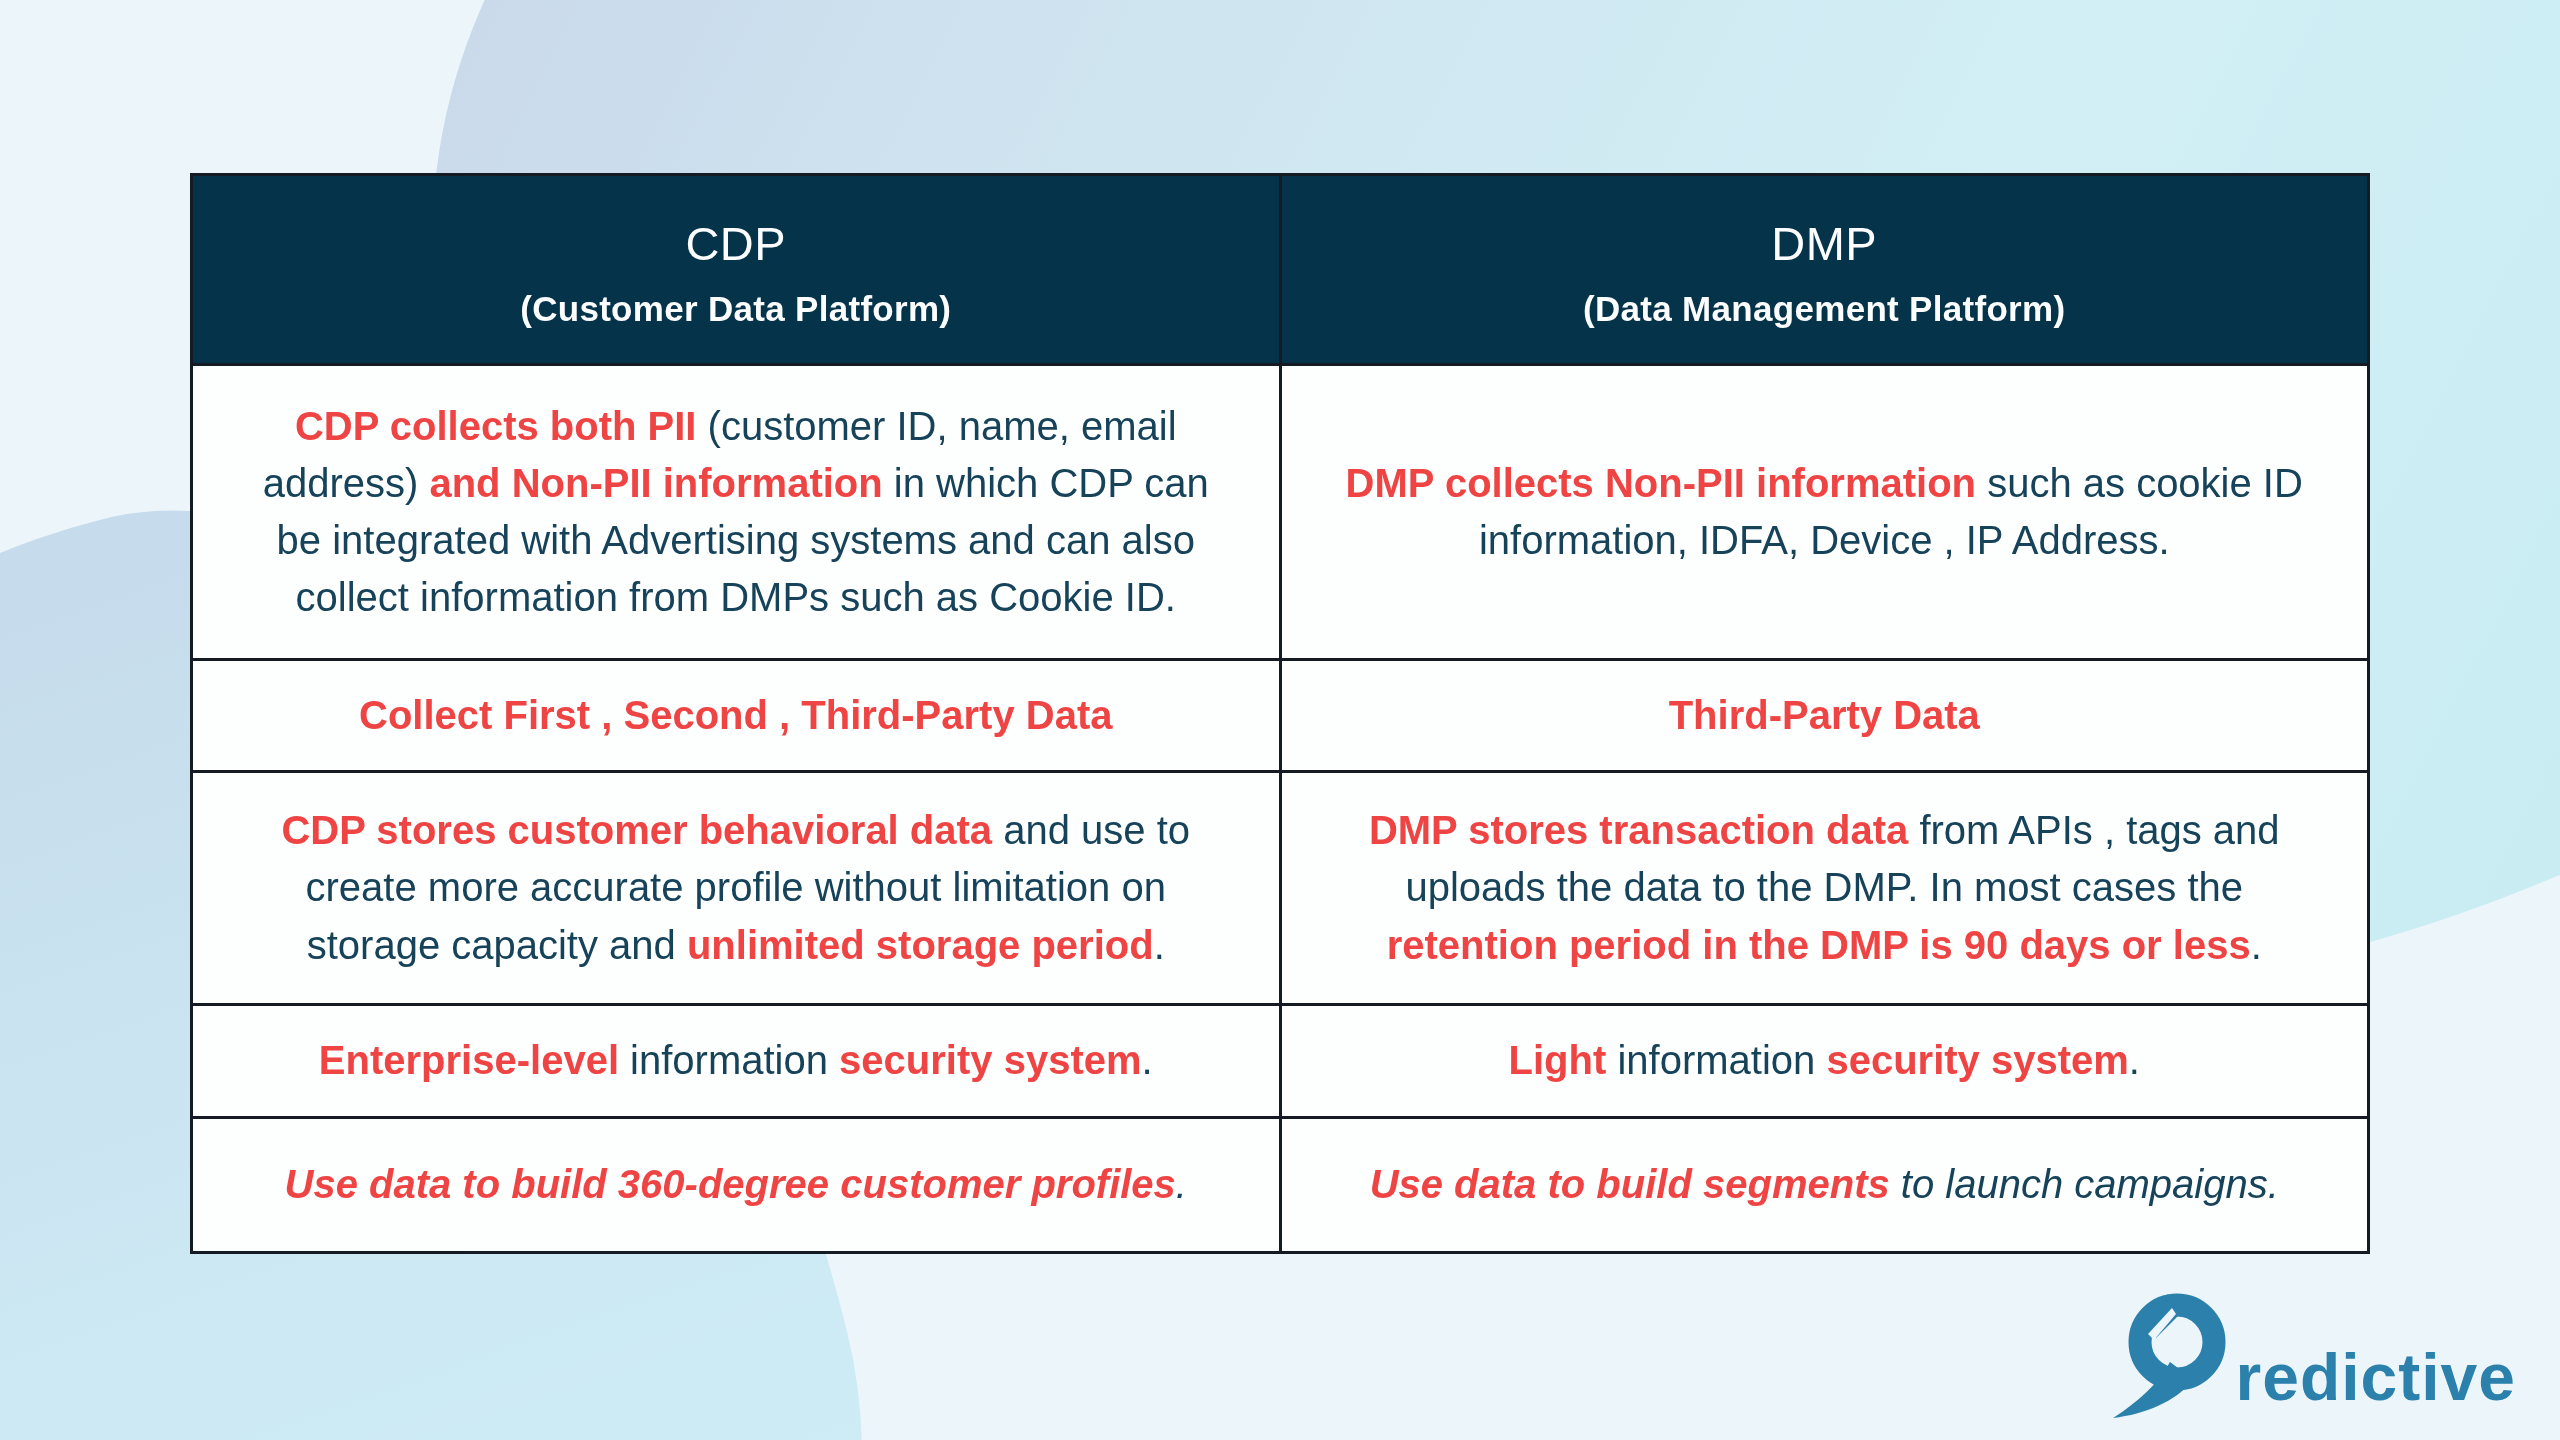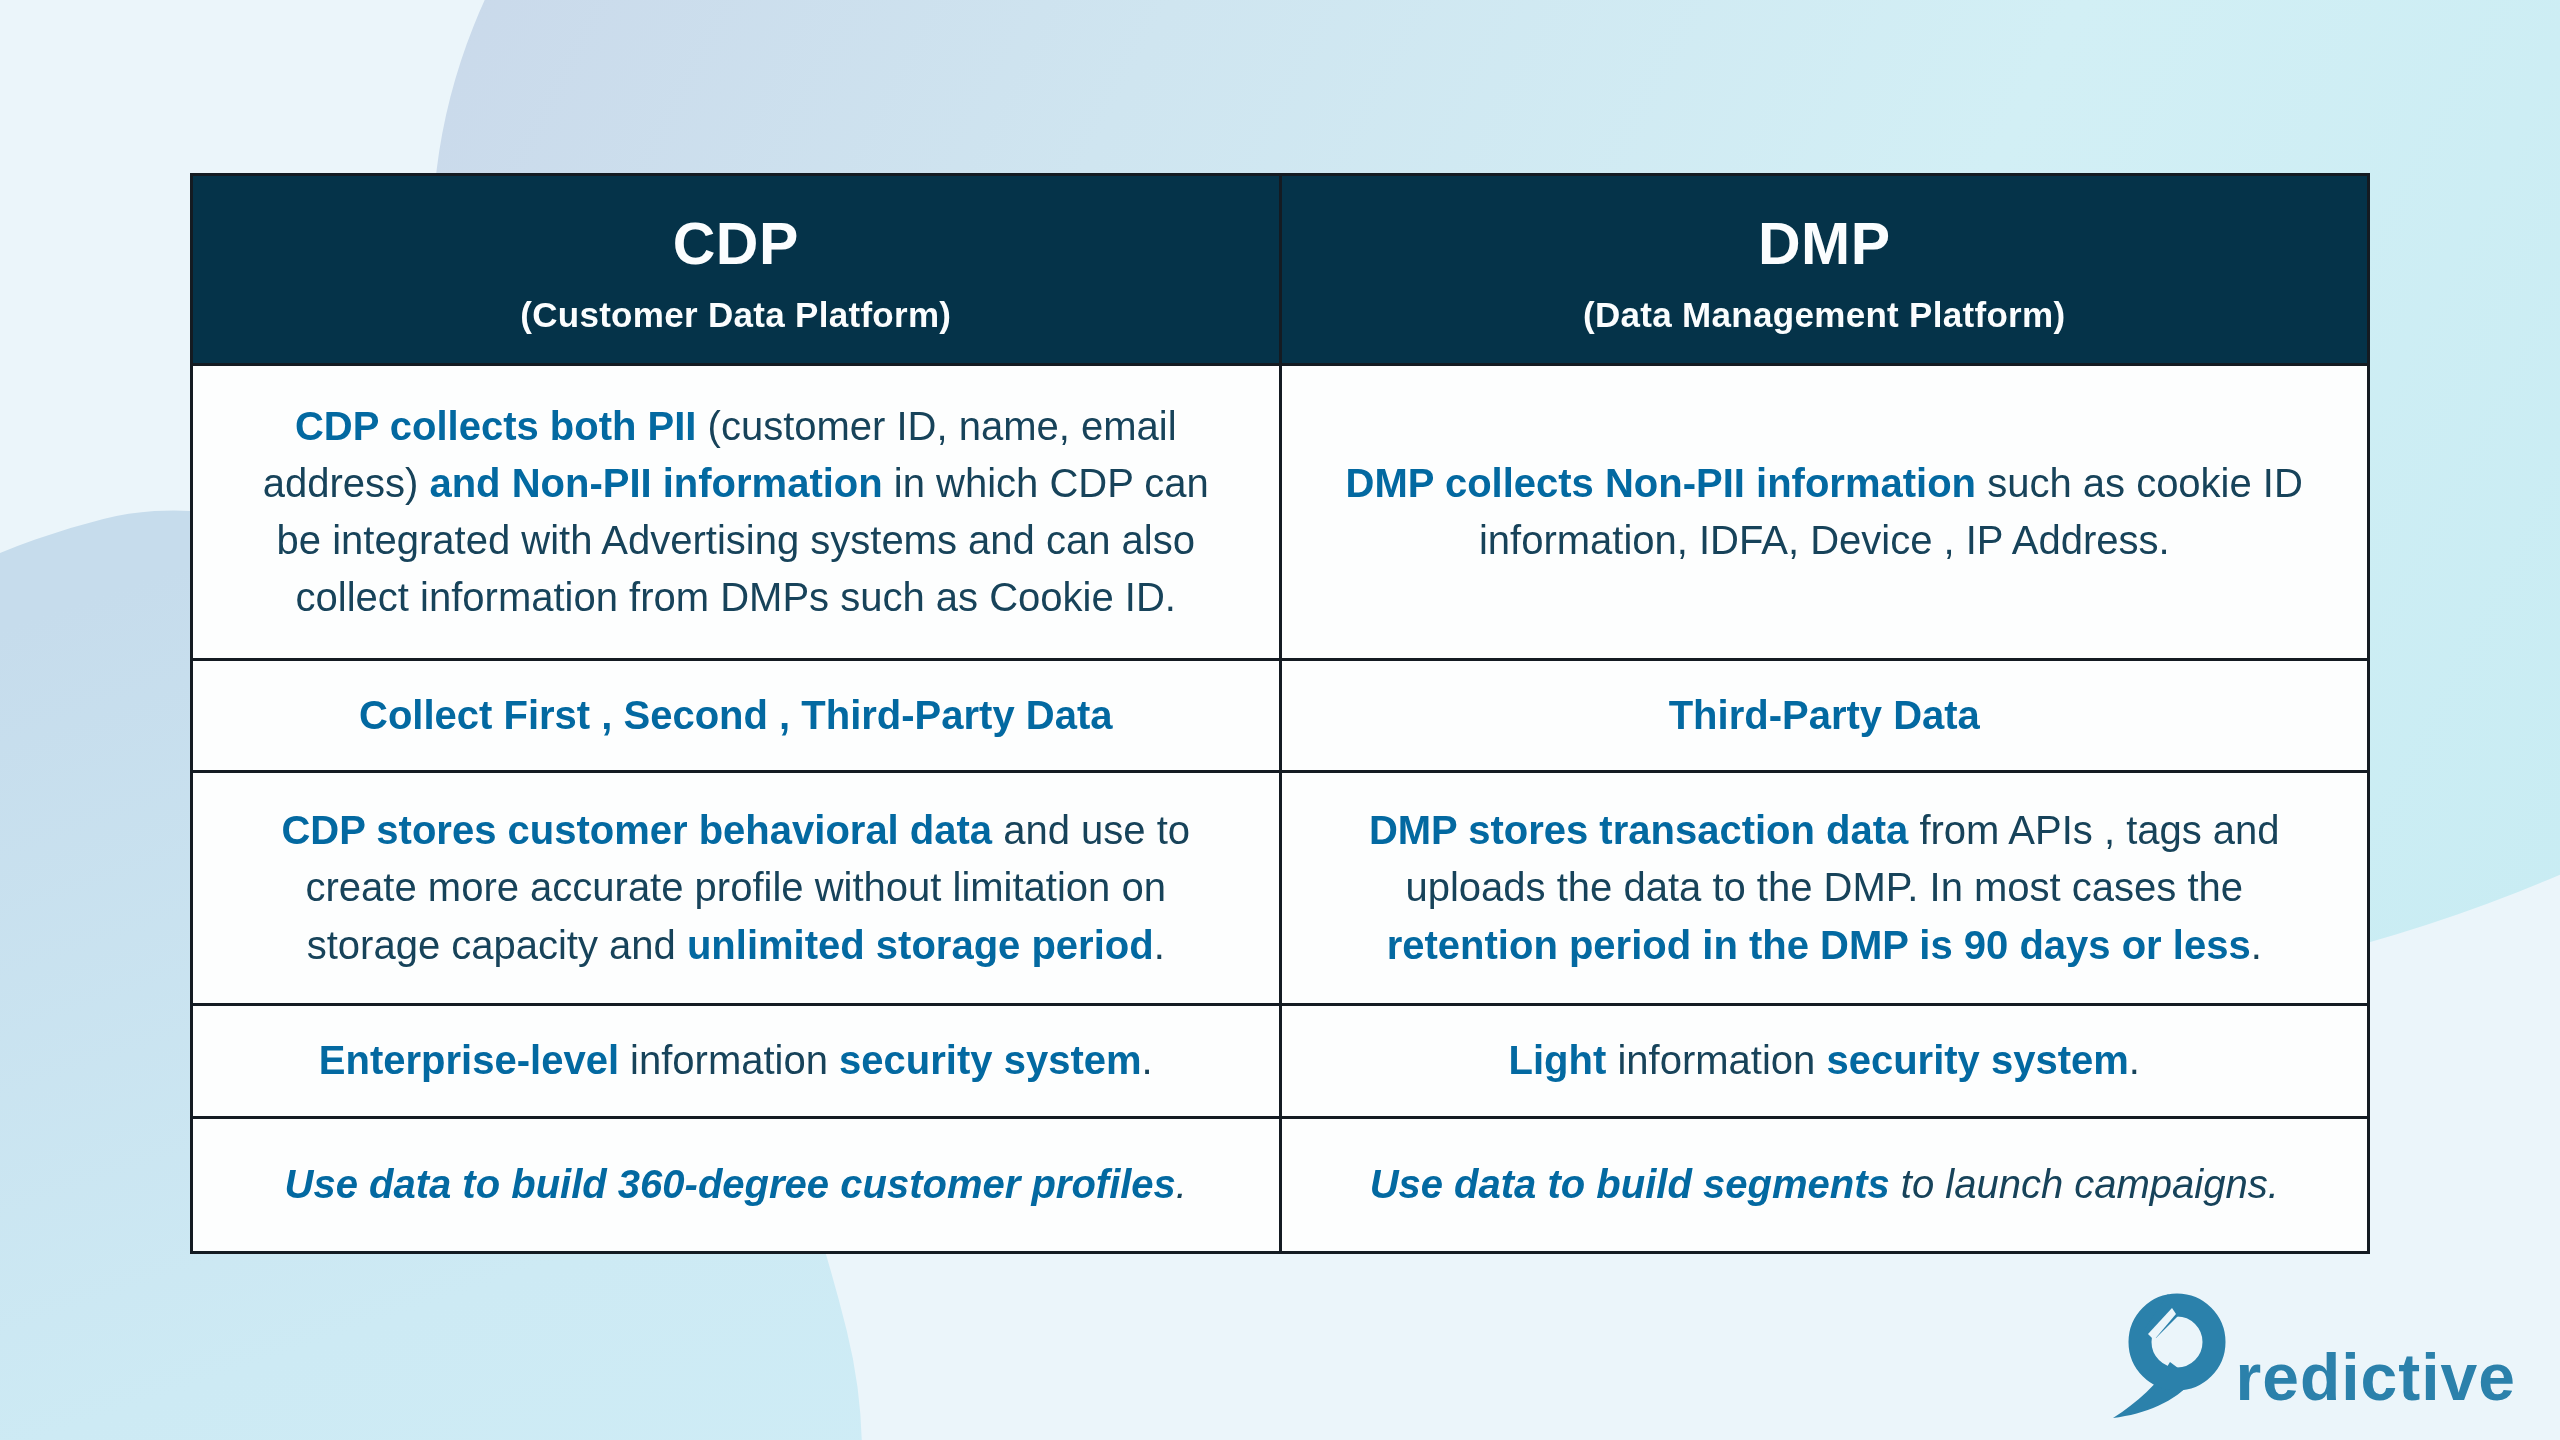--- a/index.html
+++ b/index.html
@@ -34,32 +34,32 @@
   }
   table.compare td,table.compare th{
     border:3px solid #141b22;
     text-align:center;vertical-align:middle;
   }
   th.head-cell{
     background:#053349;color:#fbfdfe;
     height:187px;padding:0;
   }
   .head-title{
-    display:block;font-size:59px;font-weight:bold;line-height:1.15;
+    display:block;font-size:47px;font-weight:normal;line-height:1.15;
     letter-spacing:.5px;margin-top:8px;
   }
   .head-sub{
     display:block;font-size:35px;font-weight:bold;line-height:1.2;
     margin-top:16px;letter-spacing:.3px;
   }
   td.body-cell{
     color:#17435a;font-size:40px;line-height:1.43;
     padding:6px 52px;background:#fdfefe;
   }
-  td.body-cell b{font-weight:bold;color:#0369a1;}
+  td.body-cell b{font-weight:bold;color:#ef4444;}
   tr.r1{height:295px;}
   tr.r2{height:112px;}
   tr.r3{height:233px;}
   tr.r4{height:113px;}
   tr.r5{height:135px;font-style:italic;}
 
   
   .logo{
     position:absolute;right:44px;bottom:20px;
     display:flex;align-items:flex-end;gap:4px;

